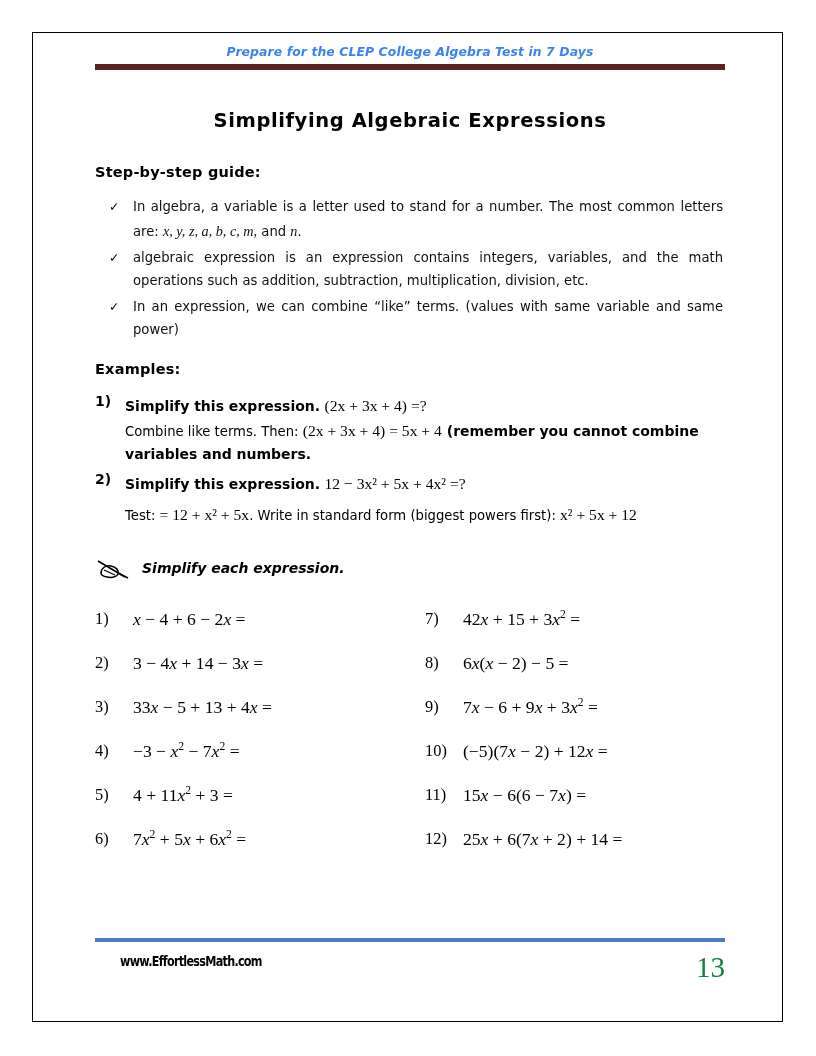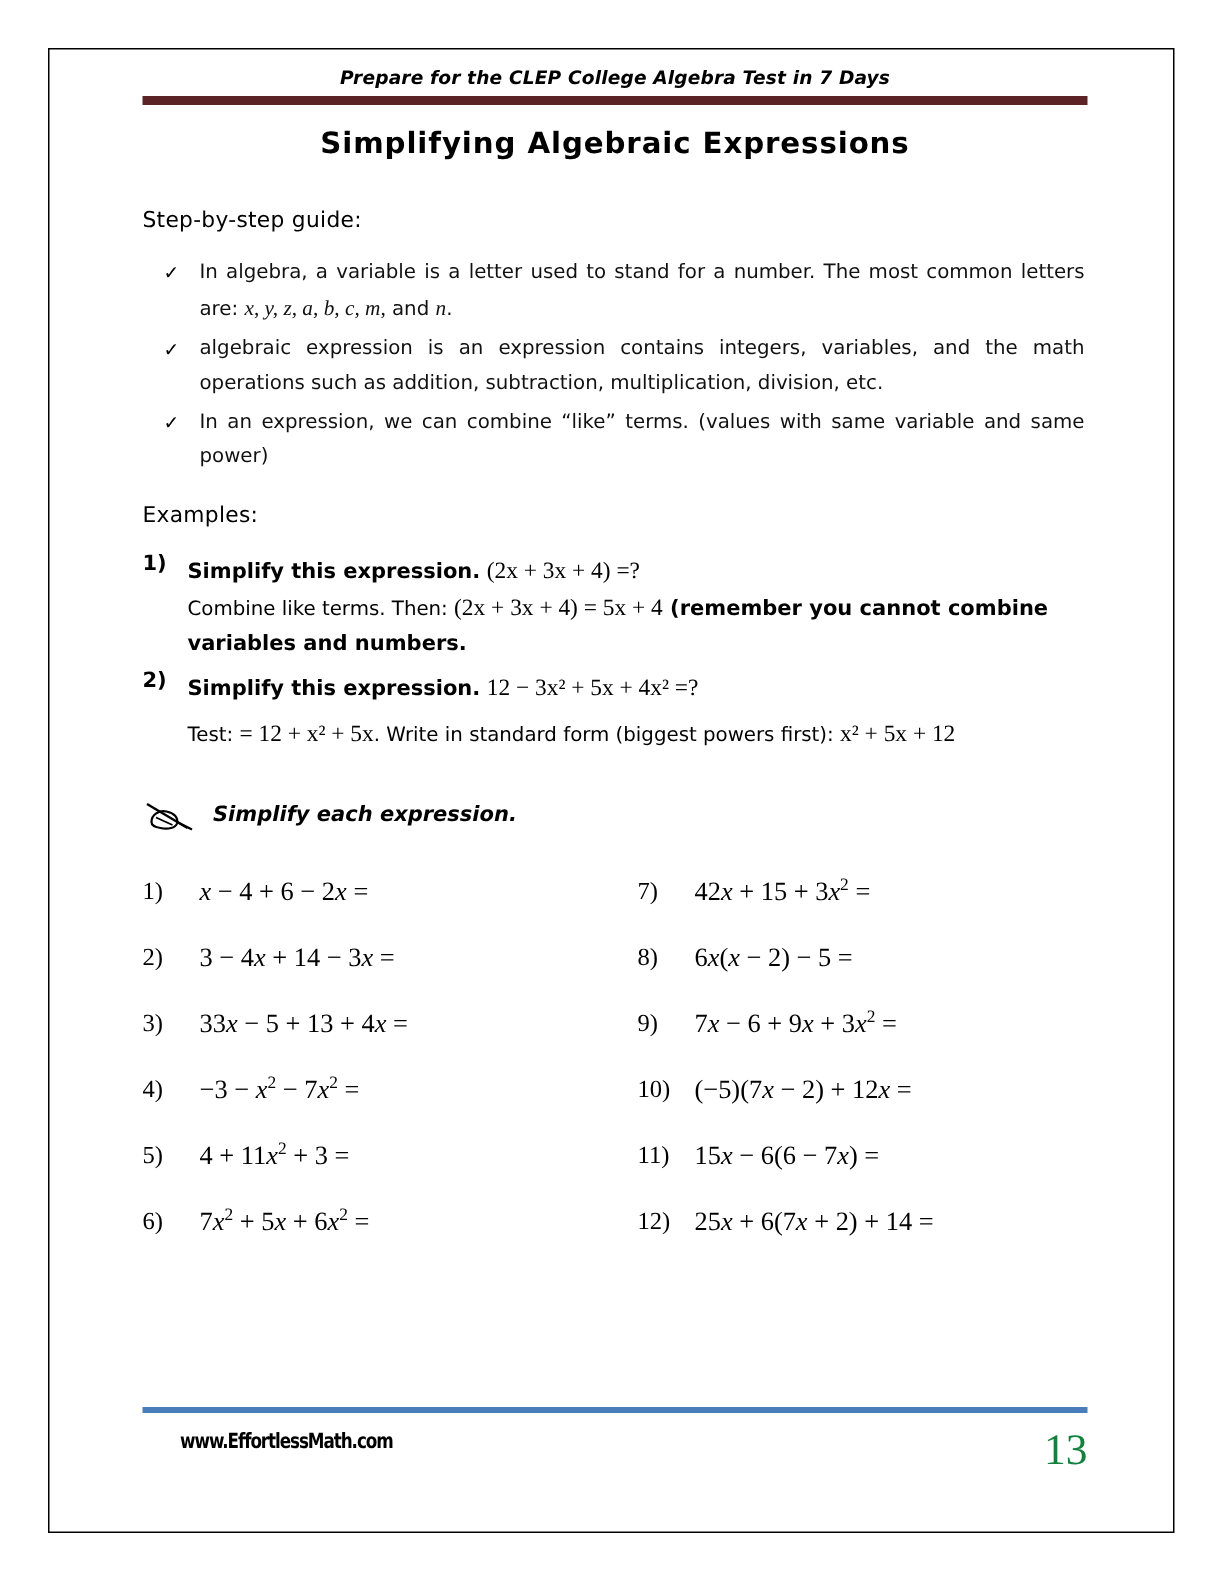--- a/index.html
+++ b/index.html
@@ -34,45 +34,45 @@
     width: 630px;
   }
 
   
   #running-header {
     text-align: center;
     font-family: "DejaVu Sans", sans-serif;
     font-weight: bold;
     font-style: italic;
     font-size: 12.4px;
-    color: #000000;
+    color: #3b82f6;
     letter-spacing: 0.1px;
     white-space: nowrap;
   }
   #header-rule {
     margin-top: 5px;
     height: 6px;
     background: #5B2326;
   }
 
   
   #page-title {
     text-align: center;
     font-family: "DejaVu Sans", sans-serif;
     font-weight: bold;
     font-size: 19.5px;
     letter-spacing: 0.6px;
-    margin-top: 14px;
+    margin-top: 39px;
     color: #000;
   }
 
   
   .section-heading {
     font-family: "DejaVu Sans", sans-serif;
-    font-weight: normal;
+    font-weight: bold;
     font-size: 14.5px;
     letter-spacing: 0.2px;
     color: #000;
   }
   #guide-heading { margin-top: 32px; }
   #examples-heading { margin-top: 19px; }
 
   
   #guide-list {
     margin: 16px 0 0 0;

